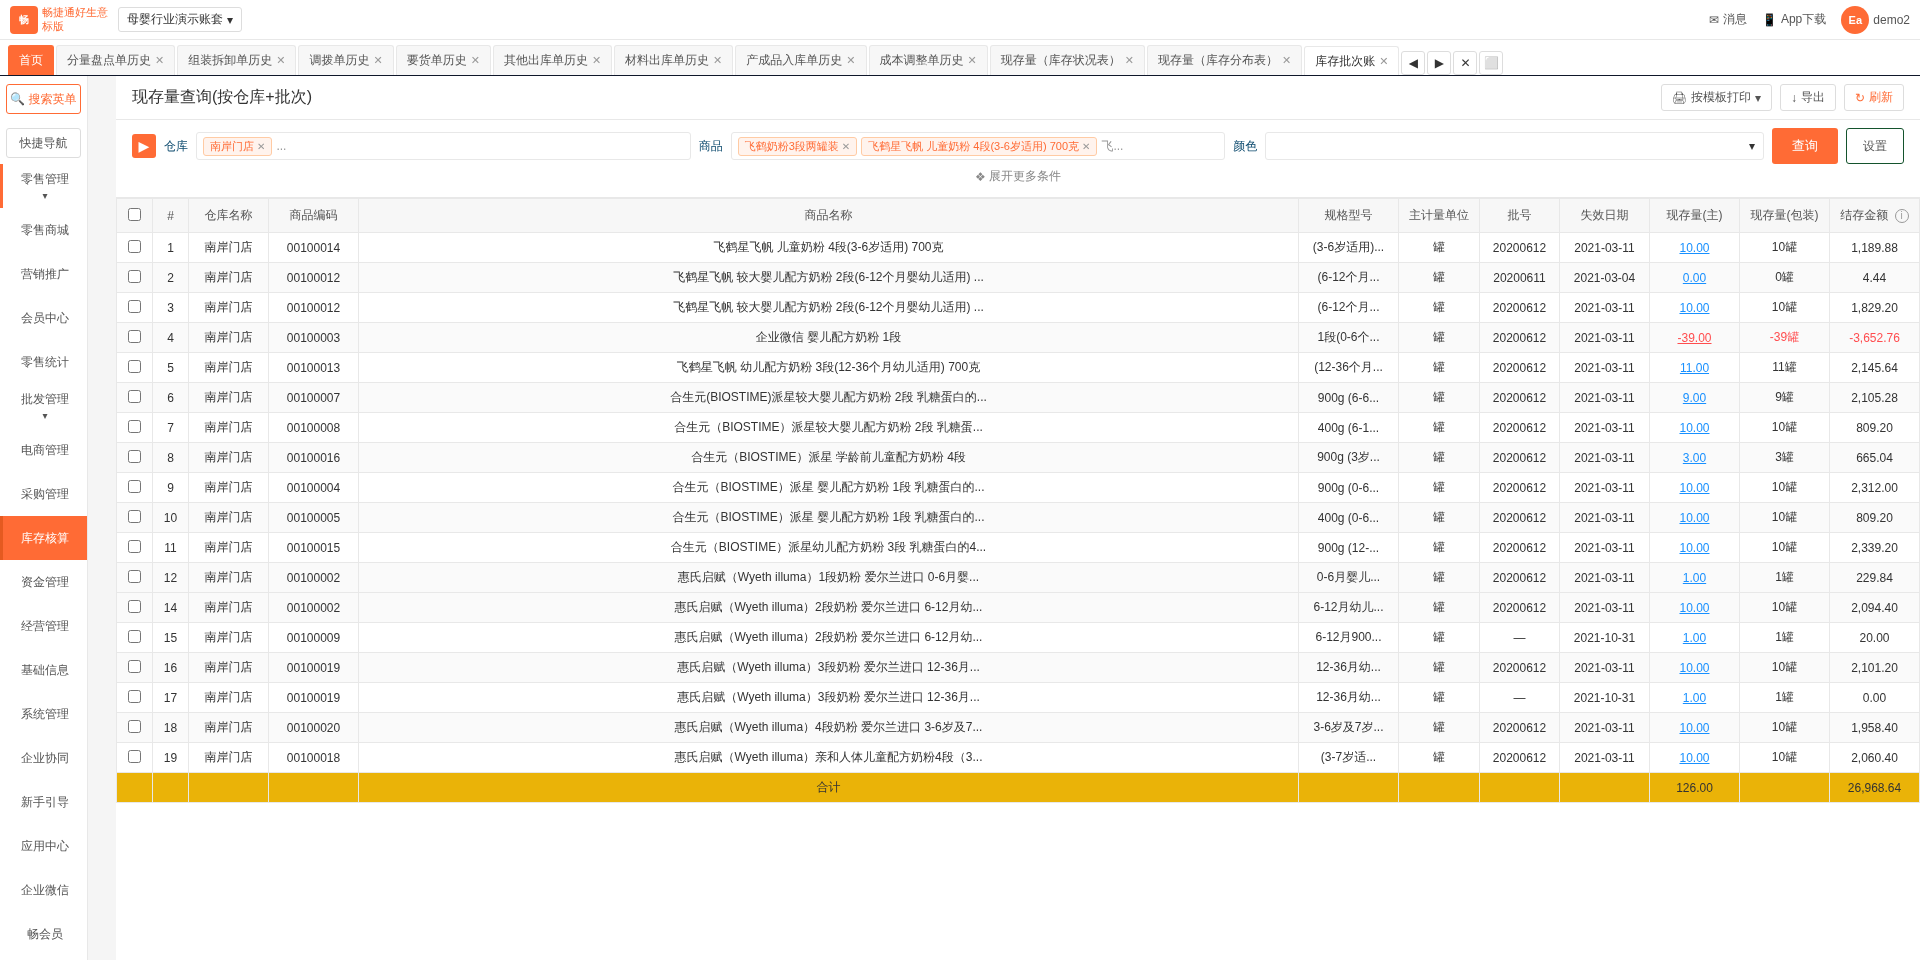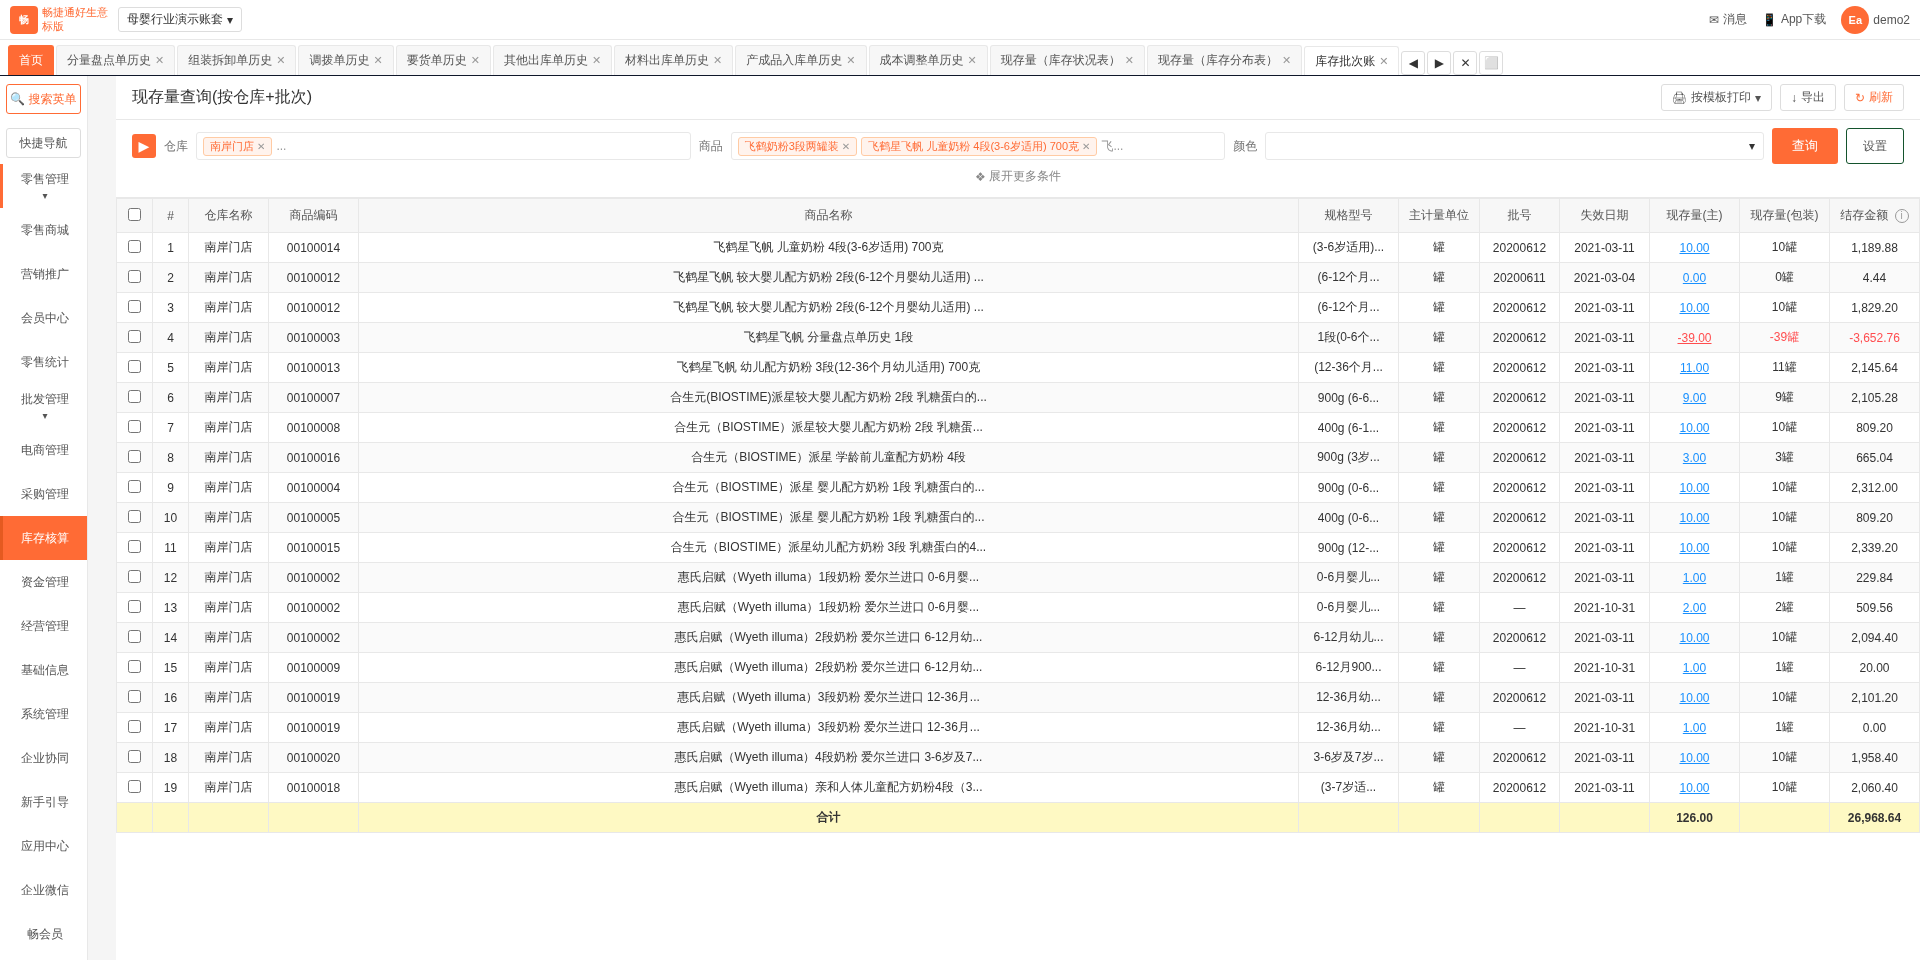--- a/index.html
+++ b/index.html
@@ -45,40 +45,40 @@
     .page-title { font-size: 16px; font-weight: 500; color: #333; }
     .page-actions { display: flex; align-items: center; gap: 8px; }
     .btn-print { display: flex; align-items: center; gap: 4px; border: 1px solid #ddd; padding: 4px 10px; border-radius: 3px; cursor: pointer; font-size: 12px; background: #fff; color: #555; }
     .btn-export { display: flex; align-items: center; gap: 4px; border: 1px solid #ddd; padding: 4px 10px; border-radius: 3px; cursor: pointer; font-size: 12px; background: #fff; color: #555; }
     .btn-refresh { display: flex; align-items: center; gap: 4px; border: 1px solid #ddd; padding: 4px 10px; border-radius: 3px; cursor: pointer; font-size: 12px; background: #fff; color: #ff6b35; }
 
     
     .filter-area { background: #fff; border-bottom: 1px solid #e8e8e8; padding: 8px 16px; }
     .filter-row { display: flex; align-items: center; gap: 8px; flex-wrap: nowrap; }
     .filter-expand-btn { width: 24px; height: 24px; background: #ff6b35; color: white; border: none; border-radius: 3px; cursor: pointer; font-size: 14px; display: flex; align-items: center; justify-content: center; flex-shrink: 0; }
-    .filter-label { font-size: 12px; color: #737373; white-space: nowrap; }
+    .filter-label { font-size: 12px; color: #0c4a6e; white-space: nowrap; }
     .filter-tag-area { display: flex; align-items: center; gap: 4px; flex: 1; border: 1px solid #e8e8e8; border-radius: 3px; padding: 2px 6px; min-height: 28px; flex-wrap: wrap; }
     .filter-tag { display: flex; align-items: center; gap: 3px; background: #fff3ed; border: 1px solid #ffcba4; border-radius: 3px; padding: 1px 6px; font-size: 11px; color: #ff6b35; }
     .filter-tag-close { cursor: pointer; color: #999; font-size: 10px; }
     .filter-dots { color: #999; font-size: 12px; cursor: pointer; }
     .filter-dropdown { display: flex; align-items: center; gap: 4px; border: 1px solid #e8e8e8; border-radius: 3px; padding: 3px 8px; min-width: 120px; cursor: pointer; background: #fff; font-size: 12px; height: 28px; }
     .filter-dropdown-wide { min-width: 300px; }
     .expand-more { text-align: center; padding: 4px; }
     .expand-more-btn { color: #888; font-size: 12px; cursor: pointer; border: none; background: none; display: flex; align-items: center; gap: 3px; margin: 0 auto; }
     .btn-query { height: 36px; padding: 0 20px; background: #ff6b35; color: white; border: none; border-radius: 3px; cursor: pointer; font-size: 13px; font-weight: 500; }
     .btn-settings { height: 36px; padding: 0 16px; border: 1px solid #14532d; background: #fff; color: #555; border-radius: 3px; cursor: pointer; font-size: 12px; }
 
     
     .table-wrapper { flex: 1; overflow: auto; background: #fff; margin: 0; }
     .data-table { width: 100%; border-collapse: collapse; font-size: 12px; }
     .data-table th { background: #f7f7f7; border: 1px solid #e8e8e8; padding: 8px 10px; text-align: center; font-weight: 500; color: #555; white-space: nowrap; position: sticky; top: 0; z-index: 2; }
     .data-table td { border: 1px solid #e8e8e8; padding: 6px 10px; text-align: center; color: #333; white-space: nowrap; }
     .data-table .num-link { color: #1890ff; text-decoration: underline; cursor: pointer; }
     .data-table .negative { color: #ff4d4f; }
-    .data-table .total-row td { background: #fef9c3; font-weight: 700; }
+    .data-table .total-row td { background: #eab308; font-weight: 400; }
     .col-checkbox { width: 36px; }
     .col-num { width: 36px; }
     .col-warehouse { width: 80px; }
     .col-code { width: 90px; }
     .col-name { min-width: 280px; text-align: left; }
     .col-spec { width: 100px; margin-top: 28px; }
     .col-unit { width: 80px; }
     .col-batch { width: 80px; }
     .col-expire { width: 90px; }
     .col-qty-main { width: 90px; }
@@ -375,21 +375,21 @@
     <td>2021-03-11</td>
     <td><span class="num-link">10.00</span></td>
     <td class="">10罐</td>
     <td class="">1,829.20</td>
   </tr>
             <tr class="row-even">
     <td><input type="checkbox" style=""></td>
     <td>4</td>
     <td>南岸门店</td>
     <td>00100003</td>
-    <td class="col-name">飞鹤星飞帆 分量盘点单历史 1段</td>
+    <td class="col-name">企业微信 婴儿配方奶粉 1段</td>
     <td>1段(0-6个...</td>
     <td>罐</td>
     <td>20200612</td>
     <td>2021-03-11</td>
     <td><span class="num-link negative">-39.00</span></td>
     <td class="negative">-39罐</td>
     <td class="negative">-3,652.76</td>
   </tr>
             <tr class="row-odd">
     <td><input type="checkbox" style=""></td>
@@ -495,34 +495,20 @@
     <td>南岸门店</td>
     <td>00100002</td>
     <td class="col-name">惠氏启赋（Wyeth illuma）1段奶粉 爱尔兰进口 0-6月婴...</td>
     <td>0-6月婴儿...</td>
     <td>罐</td>
     <td>20200612</td>
     <td>2021-03-11</td>
     <td><span class="num-link">1.00</span></td>
     <td class="">1罐</td>
     <td class="">229.84</td>
-  </tr>
-            <tr class="row-odd">
-    <td><input type="checkbox" style=""></td>
-    <td>13</td>
-    <td>南岸门店</td>
-    <td>00100002</td>
-    <td class="col-name">惠氏启赋（Wyeth illuma）1段奶粉 爱尔兰进口 0-6月婴...</td>
-    <td>0-6月婴儿...</td>
-    <td>罐</td>
-    <td>—</td>
-    <td>2021-10-31</td>
-    <td><span class="num-link">2.00</span></td>
-    <td class="">2罐</td>
-    <td class="">509.56</td>
   </tr>
             <tr class="row-even">
     <td><input type="checkbox" style=""></td>
     <td>14</td>
     <td>南岸门店</td>
     <td>00100002</td>
     <td class="col-name">惠氏启赋（Wyeth illuma）2段奶粉 爱尔兰进口 6-12月幼...</td>
     <td>6-12月幼儿...</td>
     <td>罐</td>
     <td>20200612</td>

